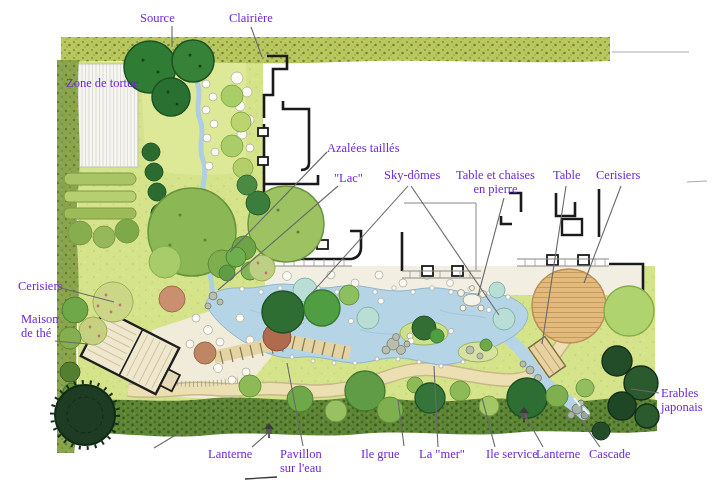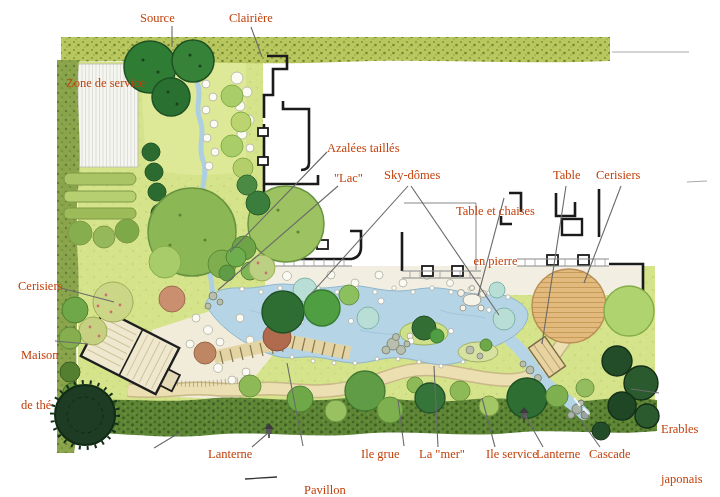--- a/index.html
+++ b/index.html
@@ -1,20 +1,20 @@
 <!DOCTYPE html>
 <html><head>
 <meta charset="utf-8">
 <style>
   html,body{margin:0;padding:0;background:#ffffff;}
   #stage{position:relative;width:720px;height:497px;background:#fff;overflow:hidden;
          font-family:"Liberation Serif","DejaVu Serif",serif;}
   #art{position:absolute;left:0;top:0;}
-  .lbl{position:absolute;font-size:12.5px;line-height:1.12;color:#c2410c;white-space:nowrap;}
-  .lbl .ln{display:block;margin-top:36px;}
+  .lbl{position:absolute;font-size:12.5px;line-height:1.12;color:#6d28d9;white-space:nowrap;}
+  .lbl .ln{display:block;}
   .ctr{text-align:center;}
   .ind{margin-left:16px;}
 </style>
 </head>
 <body>
 
 <div id="stage">
 <svg id="art" width="720" height="497" viewBox="0 0 720 497">
   <defs>
     <pattern id="gravel" width="7" height="7" patternUnits="userSpaceOnUse">
@@ -425,41 +425,41 @@
     <line x1="438" y1="447" x2="434" y2="366"></line>
     <line x1="495" y1="447" x2="482" y2="398"></line>
     <line x1="543" y1="447" x2="525" y2="415"></line>
     <line x1="600" y1="447" x2="580" y2="419"></line>
   </g>
   <line x1="245" y1="479" x2="277" y2="477" stroke="#333333" stroke-width="1.3"></line>
 </svg>
 
   <div class="lbl" style="left:140px;top:11px">Source</div>
   <div class="lbl" style="left:229px;top:11px">Clairière</div>
-  <div class="lbl" style="left:66px;top:76px">Zone de service</div>
+  <div class="lbl" style="left:66px;top:76px">Zone de tortue</div>
   <div class="lbl" style="left:327px;top:141px">Azalées taillés</div>
   <div class="lbl" style="left:334px;top:171px">"Lac"</div>
   <div class="lbl" style="left:384px;top:168px">Sky-dômes</div>
   <div class="lbl ctr" style="left:456px;top:168px">
     <span class="ln">Table et chaises</span>
     <span class="ln">en pierre</span>
   </div>
   <div class="lbl" style="left:553px;top:168px">Table</div>
   <div class="lbl" style="left:596px;top:168px">Cerisiers</div>
   <div class="lbl" style="left:18px;top:279px">Cerisiers</div>
   <div class="lbl" style="left:21px;top:312px">
     <span class="ln">Maison</span>
     <span class="ln">de thé</span>
   </div>
   <div class="lbl" style="left:661px;top:386px">
     <span class="ln">Erables</span>
     <span class="ln">japonais</span>
   </div>
   <div class="lbl" style="left:208px;top:447px">Lanterne</div>
-  <div class="lbl" style="left:304px;top:447px">
+  <div class="lbl" style="left:280px;top:447px">
     <span class="ln">Pavillon</span>
     <span class="ln">sur l'eau</span>
   </div>
   <div class="lbl" style="left:361px;top:447px">Ile grue</div>
   <div class="lbl" style="left:419px;top:447px">La "mer"</div>
   <div class="lbl" style="left:486px;top:447px">Ile service</div>
   <div class="lbl" style="left:536px;top:447px">Lanterne</div>
   <div class="lbl" style="left:589px;top:447px">Cascade</div>
 </div>
 

